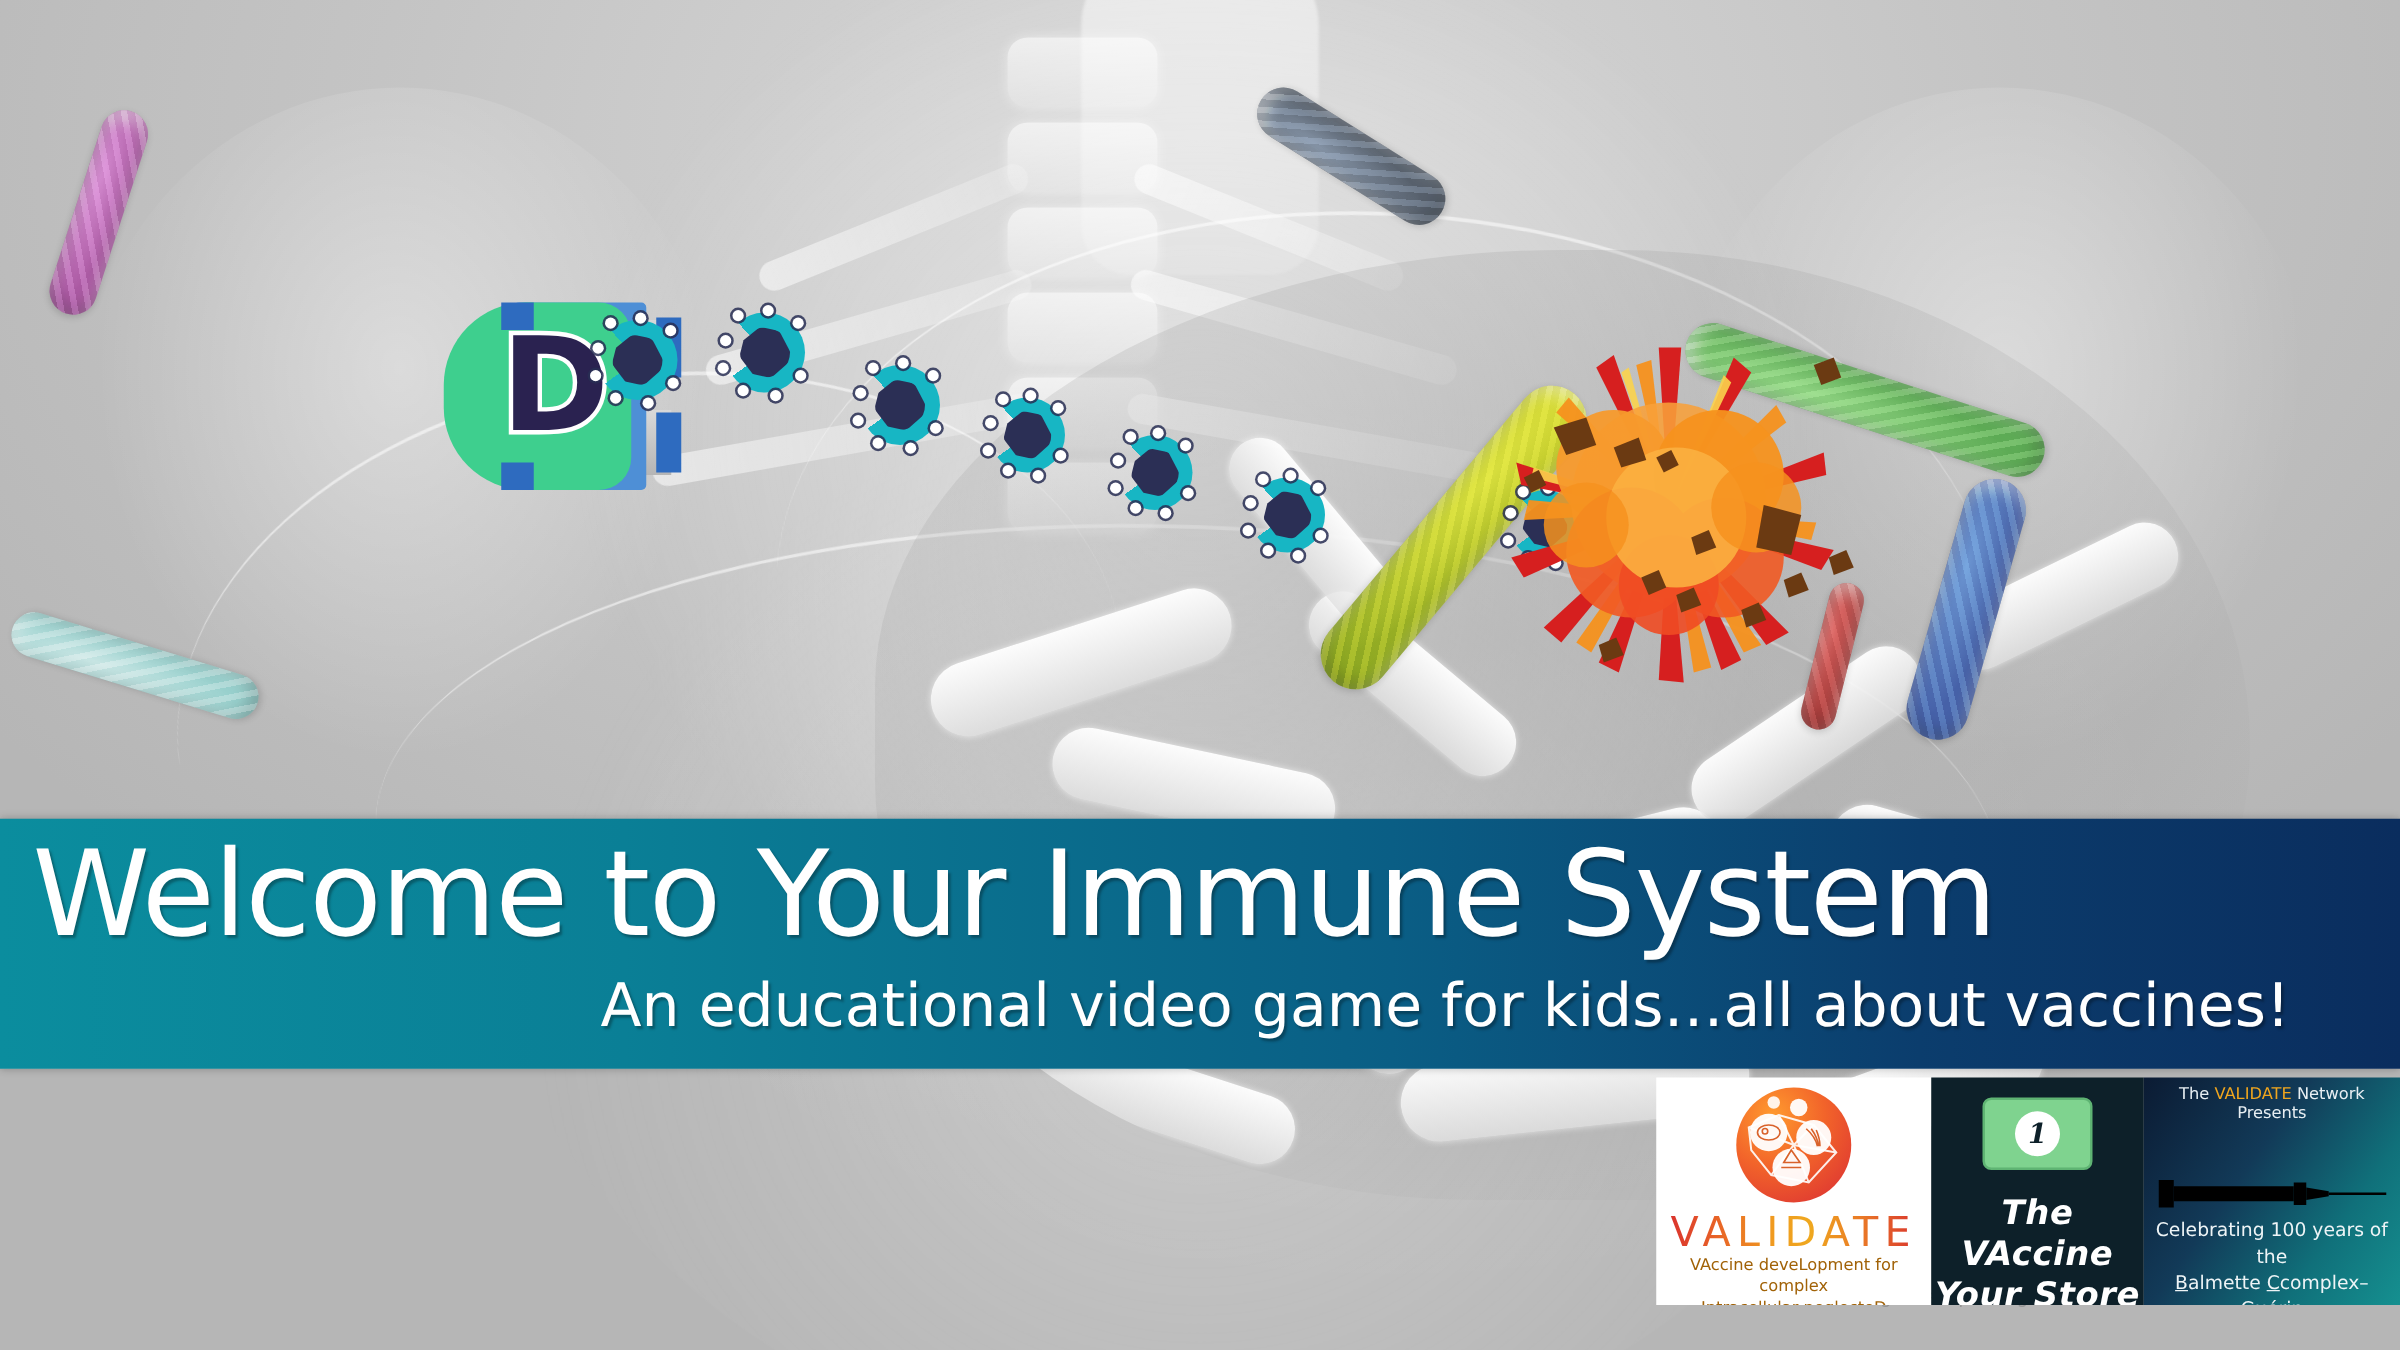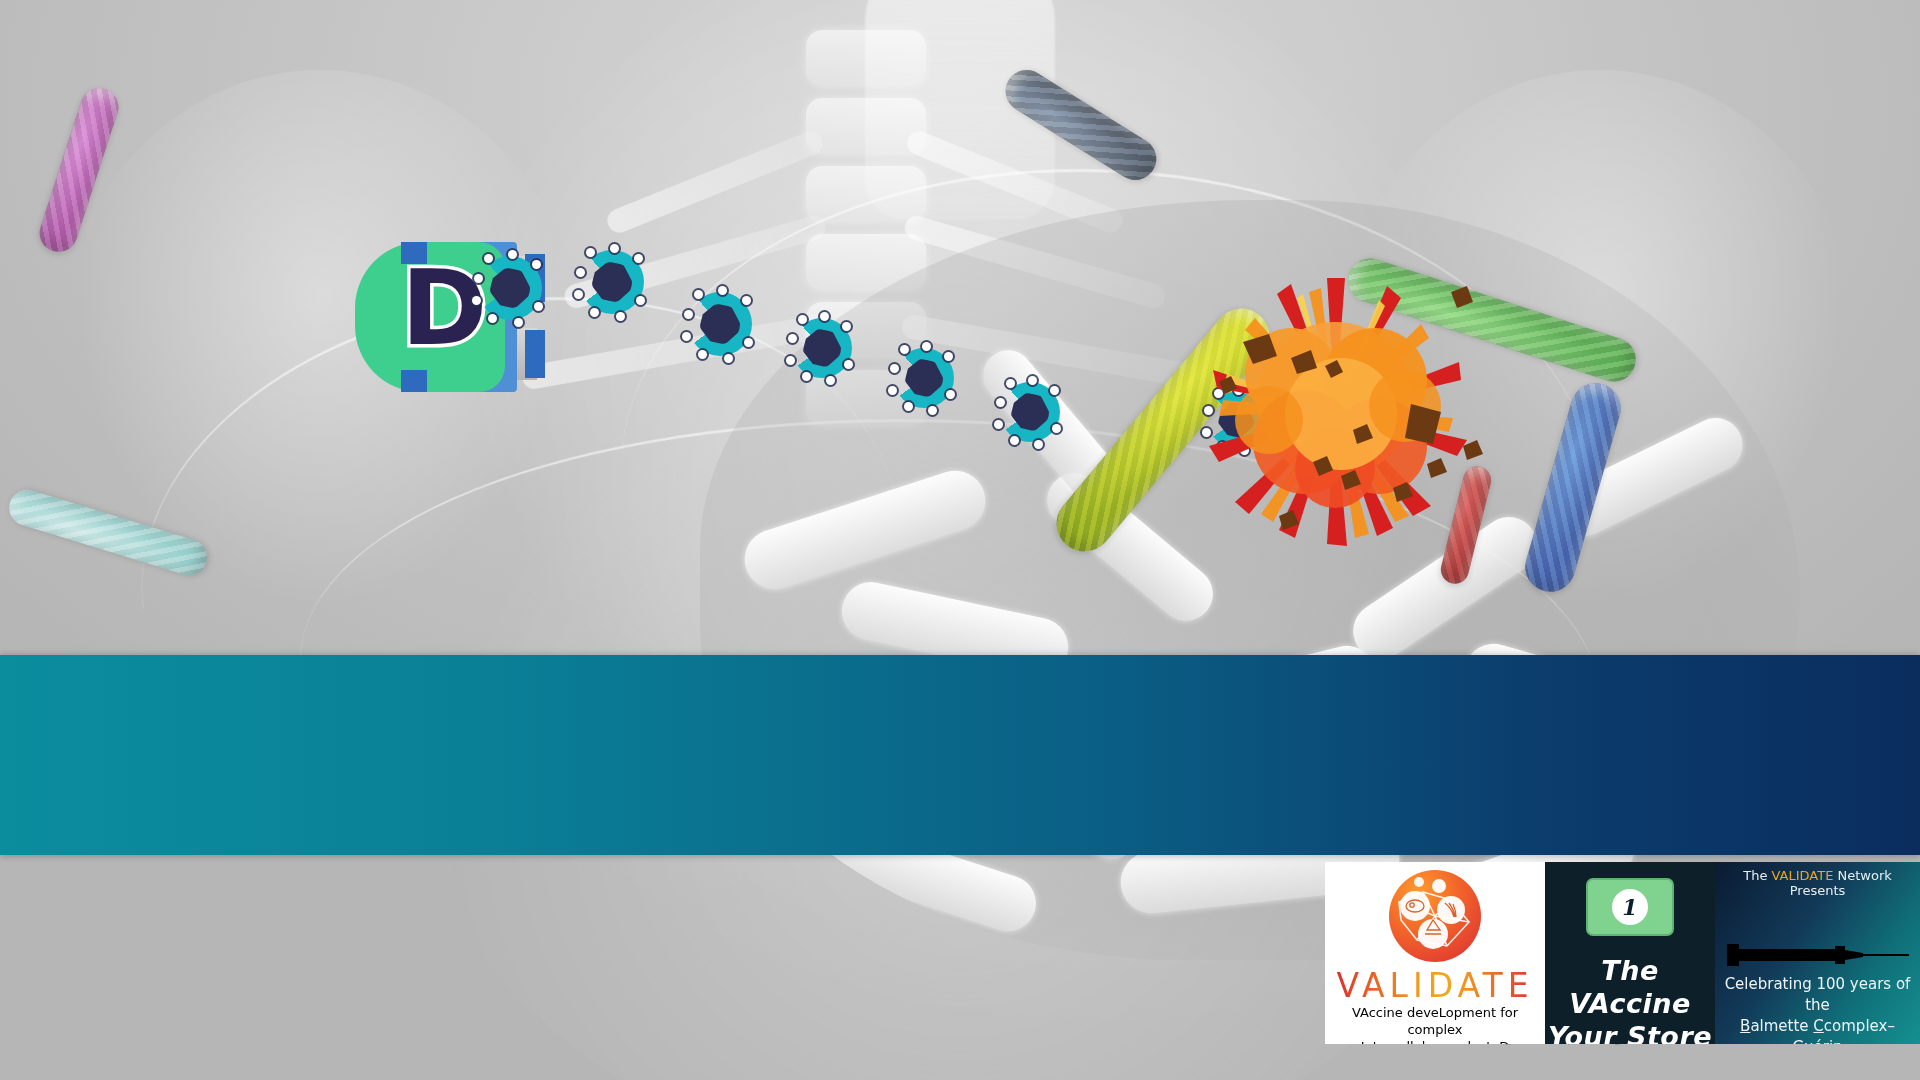--- a/index.html
+++ b/index.html
@@ -160,21 +160,21 @@
   #validate-mark .net{ position:absolute; inset:0; }
   #validate-wordmark{
     position:absolute; left:0; right:0; top:104px; text-align:center;
     font-size:33px; letter-spacing:5px; font-weight:400;
     font-family:"DejaVu Sans", sans-serif;
     background:linear-gradient(90deg,#d6252f 0%, #e86327 22%, #f09a20 42%, #efa81f 56%, #ea7b26 74%, #d6252f 100%);
     -webkit-background-clip:text; background-clip:text; color:transparent;
   }
   #validate-tagline{
     position:absolute; left:6px; right:6px; top:142px; text-align:center;
-    color:#000000; font-size:13px; line-height:17px;
+    color:#a16207; font-size:13px; line-height:17px;
     font-family:"DejaVu Sans", sans-serif;
   }
 
   
   #dollar-logo{ width:170px; background:#0d2029; }
   #dollar-bill{
     position:absolute; left:50%; top:16px; transform:translateX(-50%);
     width:88px; height:58px; background:#7fd38f; border-radius:7px;
     border:2px solid #5fb473;
     display:flex; align-items:center; justify-content:center;
@@ -437,20 +437,22 @@
           <polygon points="-116,-28 -104,-34 -98,-22 -110,-16"></polygon>
           <polygon points="116,-118 132,-124 138,-108 122,-102"></polygon>
           <polygon points="128,36 142,30 148,44 132,50"></polygon>
           <polygon points="-56,106 -42,100 -36,114 -52,120"></polygon>
         </g>
       </g>
     </svg>
   </div>
 
   <div id="banner">
+    <div id="banner-title">Welcome to Your Immune System</div>
+    <div id="banner-subtitle">An educational video game for kids…all about vaccines!</div>
   </div>
 
   <div class="ghost-text">Intracellular neglecteD pAThogEns</div>
 
   <div id="logo-strip">
 
     <div class="logo-card" id="validate-logo">
       <div id="validate-mark">
         <svg class="net" width="92" height="92" viewBox="0 0 92 92">
           <g stroke="#ffffff" stroke-width="1.6" fill="none" opacity="0.9">

